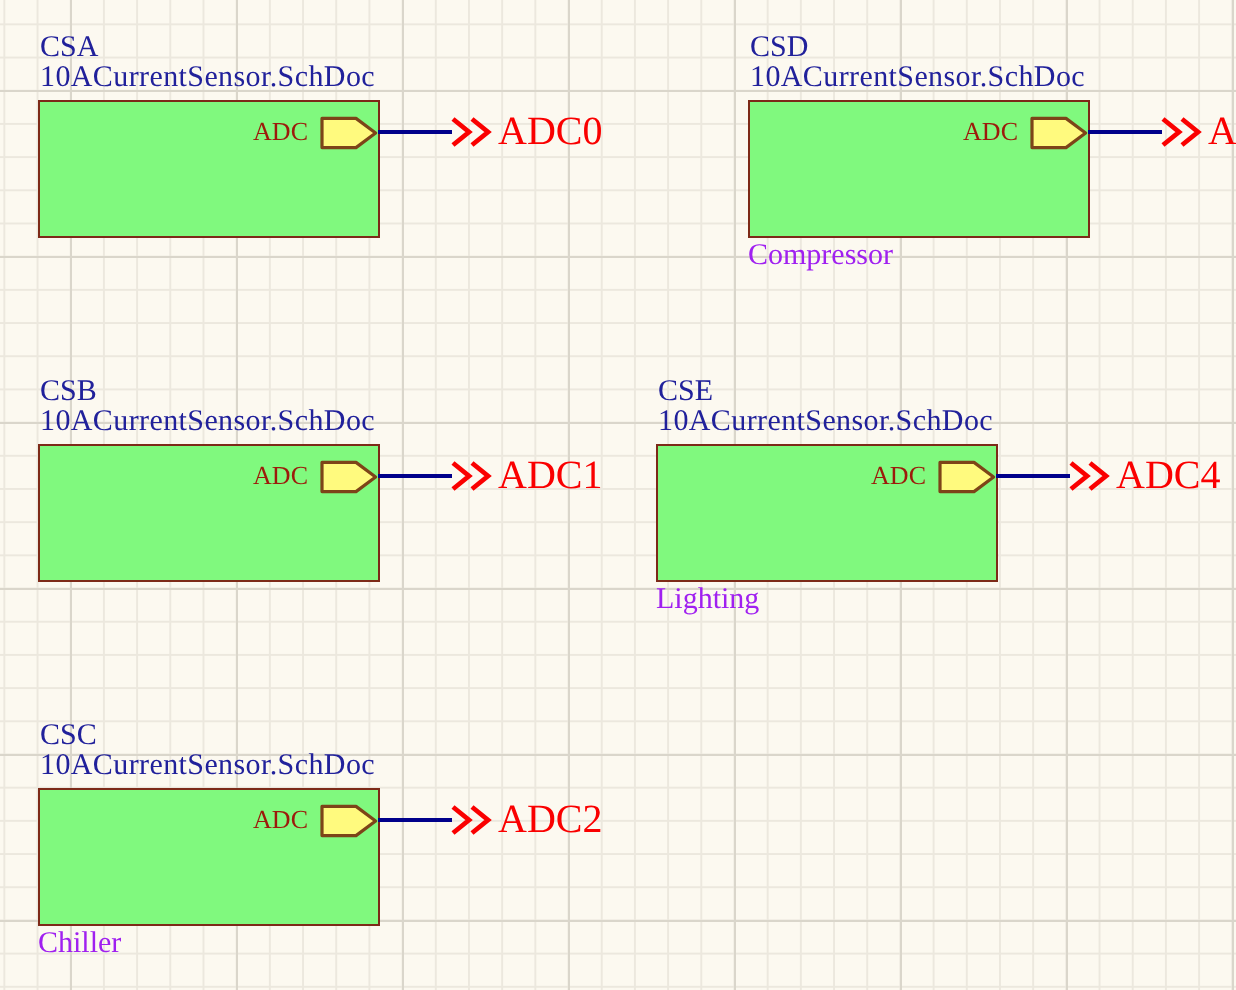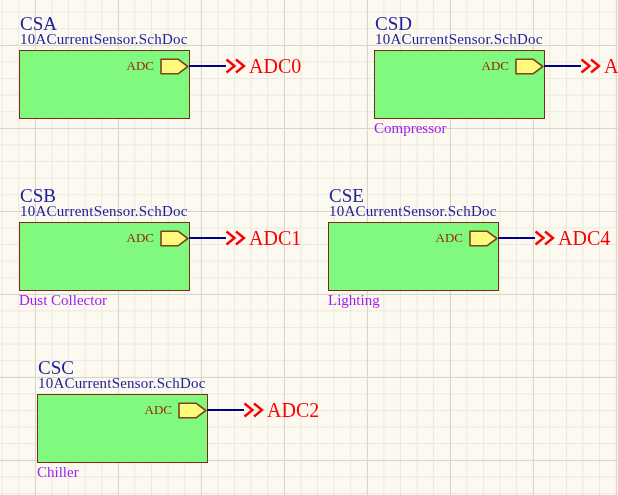--- a/index.html
+++ b/index.html
@@ -17,21 +17,21 @@
       linear-gradient(to right,  var(--grid-minor, #ECE8DE) 1px, transparent 1px),
       linear-gradient(to bottom, var(--grid-minor, #ECE8DE) 1px, transparent 1px);
     background-size: 83px 83px, 83px 83px, 16.6px 16.6px, 16.6px 16.6px;
     background-position: 35px 0px, 0px 45px, 1.7px 0px, 0px 11.7px;
   }
 
   .symbol { position: absolute; width: 171px; height: 69px; }
 
   .symbol .designator {
     position: absolute; left: 1px; top: -34px;
-    font-size: 19px; line-height: 16px; white-space: nowrap;
+    font-size: 15px; line-height: 16px; white-space: nowrap;
     color: var(--designator-text, #21219B);
   }
   .symbol .filename {
     position: absolute; left: 1px; top: -19px;
     font-size: 15px; line-height: 16px; white-space: nowrap;
     letter-spacing: 0.2px;
     color: var(--designator-text, #21219B);
   }
   .symbol .body-rect {
     position: absolute; left: 0; top: 0; width: 171px; height: 69px;
@@ -103,39 +103,38 @@
     <div class="entry-label">ADC</div>
     <svg class="entry-port" viewBox="0 0 29 17" xmlns="http://www.w3.org/2000/svg">
       <polygon points="1,1.2 18,1.2 27.8,8.5 18,15.8 1,15.8" fill="var(--entry-fill, #FFFA7E)" stroke="var(--entry-border, #7D4418)" stroke-width="1.6" stroke-linejoin="round"></polygon>
     </svg>
     <div class="wire"></div>
     <svg class="chevron" viewBox="0 0 21 16" xmlns="http://www.w3.org/2000/svg">
       <path d="M1.5,1.5 L9.5,8 L1.5,14.5" fill="none" stroke="var(--net-red, #FA0000)" stroke-width="2.4"></path>
       <path d="M11,1.5 L19,8 L11,14.5" fill="none" stroke="var(--net-red, #FA0000)" stroke-width="2.4"></path>
     </svg>
     <div class="net-label">ADC1</div>
-    <div class="sheet-name">Dust Collector</div>
   </div>
     <div class="symbol" style="left: 328px; top: 222px;">
     <div class="designator">CSE</div>
     <div class="filename">10ACurrentSensor.SchDoc</div>
     <div class="body-rect"></div>
     <div class="entry-label">ADC</div>
     <svg class="entry-port" viewBox="0 0 29 17" xmlns="http://www.w3.org/2000/svg">
       <polygon points="1,1.2 18,1.2 27.8,8.5 18,15.8 1,15.8" fill="var(--entry-fill, #FFFA7E)" stroke="var(--entry-border, #7D4418)" stroke-width="1.6" stroke-linejoin="round"></polygon>
     </svg>
     <div class="wire"></div>
     <svg class="chevron" viewBox="0 0 21 16" xmlns="http://www.w3.org/2000/svg">
       <path d="M1.5,1.5 L9.5,8 L1.5,14.5" fill="none" stroke="var(--net-red, #FA0000)" stroke-width="2.4"></path>
       <path d="M11,1.5 L19,8 L11,14.5" fill="none" stroke="var(--net-red, #FA0000)" stroke-width="2.4"></path>
     </svg>
     <div class="net-label">ADC4</div>
     <div class="sheet-name">Lighting</div>
   </div>
-    <div class="symbol" style="left: 37px; top: 394px; font-family: Liberation Serif, serif;">
+    <div class="symbol" style="left: 19px; top: 394px; font-family: Liberation Serif, serif;">
     <div class="designator">CSC</div>
     <div class="filename">10ACurrentSensor.SchDoc</div>
     <div class="body-rect"></div>
     <div class="entry-label">ADC</div>
     <svg class="entry-port" viewBox="0 0 29 17" xmlns="http://www.w3.org/2000/svg">
       <polygon points="1,1.2 18,1.2 27.8,8.5 18,15.8 1,15.8" fill="var(--entry-fill, #FFFA7E)" stroke="var(--entry-border, #7D4418)" stroke-width="1.6" stroke-linejoin="round"></polygon>
     </svg>
     <div class="wire"></div>
     <svg class="chevron" viewBox="0 0 21 16" xmlns="http://www.w3.org/2000/svg">
       <path d="M1.5,1.5 L9.5,8 L1.5,14.5" fill="none" stroke="var(--net-red, #FA0000)" stroke-width="2.4"></path>

